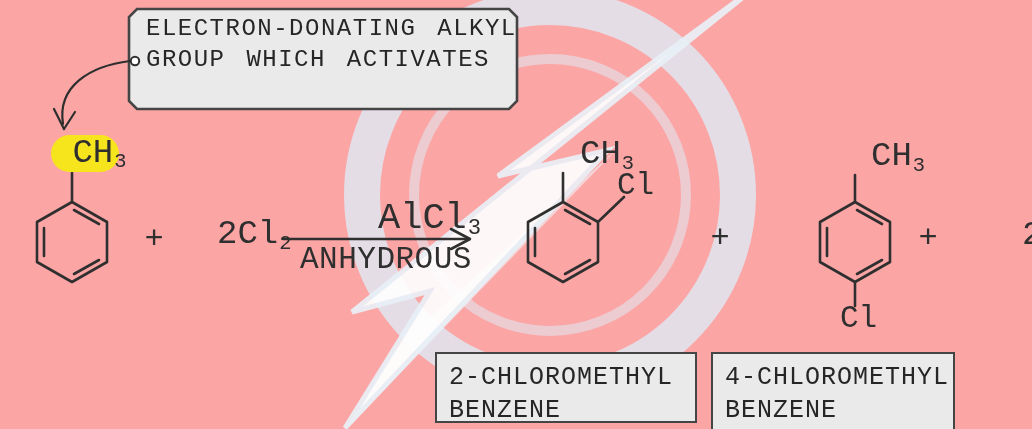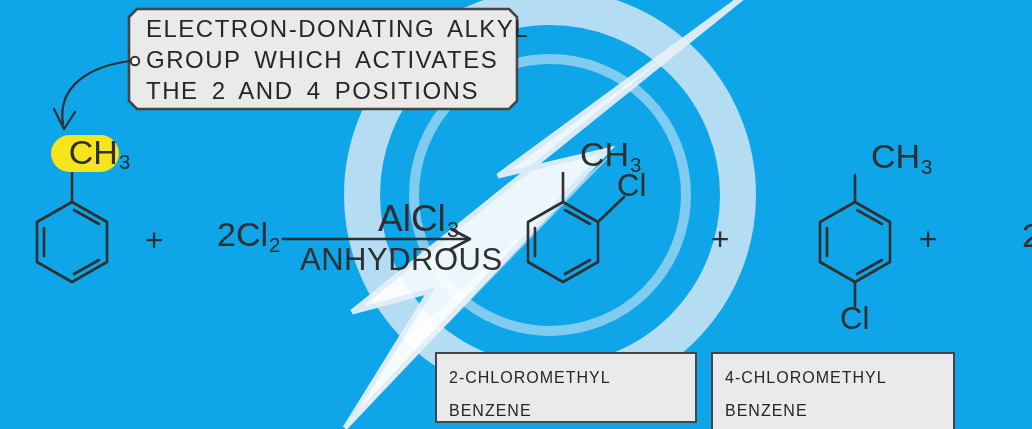--- a/index.html
+++ b/index.html
@@ -2,21 +2,21 @@
 <html style="--highlight: #F6E41C; --box_fill: #EAEAEA; --box_border: #454545; --ink: #2F2F2F; --watermark: #DFEBF6;"><head>
 <meta charset="utf-8">
 <style>
   :root{
     --highlight:#F6E41C; --box_fill:#EAEAEA; --box_border:#454545;
     --ink:#2F2F2F; --watermark:#DFEBF6;
   }
   html,body{margin:0;padding:0;background:#ffffff;}
   .canvas{
     position:relative; width:1032px; height:429px; overflow:hidden;
-    background:#0ea5e9; font-family:Liberation Sans, sans-serif; color:var(--ink);
+    background:#fca5a5; font-family:Liberation Mono, monospace; color:var(--ink);
   }
   .art{position:absolute; left:0; top:0; z-index:1;}
   .ink{stroke:var(--ink); fill:none; stroke-width:2.6; stroke-linecap:round; stroke-linejoin:round;}
   .ink-thin{stroke:var(--ink); fill:none; stroke-width:2.2; stroke-linecap:round; stroke-linejoin:round;}
   .boxshape{fill:var(--box_fill); stroke:var(--box_border); stroke-width:2.6;}
   .connector-dot{fill:#ffffff; stroke:var(--ink); stroke-width:2;}
   .wm-ring{fill:none; stroke:var(--watermark); opacity:.8;}
   .wm-ring2{fill:none; stroke:var(--watermark); opacity:.55;}
   .wm-bolt{fill:#ffffff; stroke:#E9F0F7; stroke-width:5; opacity:.92;}
   .wm-streak{fill:#F0F4F8; opacity:.6;}
@@ -32,21 +32,21 @@
   .pill{
     position:absolute; z-index:2; left:51px; top:135px; width:68px; height:37px;
     background:var(--highlight); border-radius:19px;
     display:flex; align-items:center; justify-content:center;
   }
   .plus{font-size:32px; display:flex; align-items:center; justify-content:center; width:32px; height:32px;}
   .name-box{
     position:absolute; z-index:2; background:var(--box_fill);
     border:2.6px solid var(--box_border);
     box-sizing:border-box; padding:7px 0 0 12px;
-    font-size:16px; line-height:33px; letter-spacing:1px; color:#262626;
+    font-size:25px; line-height:33px; letter-spacing:1px; color:#262626;
   }
 </style>
 </head>
 <body>
 
 <div class="canvas">
 
   <svg class="art" width="1032" height="429" viewBox="0 0 1032 429">
 
     <g>
@@ -93,21 +93,20 @@
       <line x1="857" y1="210" x2="882" y2="224"></line>
       <line x1="882" y1="260" x2="857" y2="274"></line>
       <line x1="855" y1="175" x2="855" y2="201"></line>
       <line x1="855" y1="283" x2="855" y2="306"></line>
     </g>
   </svg>
 
   <div class="callout-text">
     <div>ELECTRON-DONATING ALKYL</div>
     <div>GROUP WHICH ACTIVATES</div>
-    <div>THE 2 AND 4 POSITIONS</div>
   </div>
 
   <div class="pill">
     <span class="formula"><span>CH</span><span class="sub">3</span></span>
   </div>
 
   <div class="txt plus" style="left:138px; top:224px;">+</div>
   <div class="txt formula" style="left:188px; top:217px;text-align:right;"><span>2Cl</span><span class="sub">2</span></div>
 
   <div class="txt formula" style="left:349px; top:200px; font-size:37px;"><span>AlCl</span><span class="sub">3</span></div>

